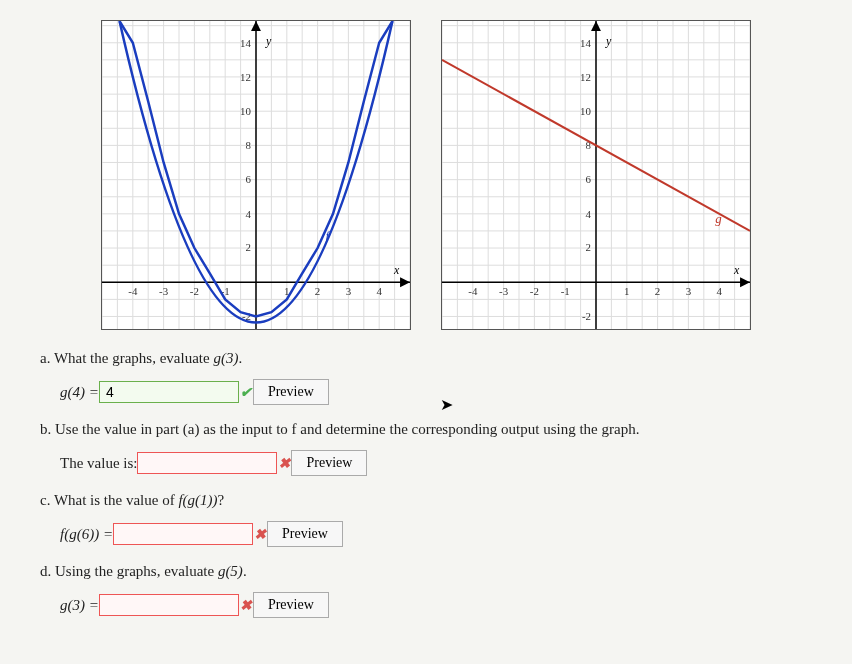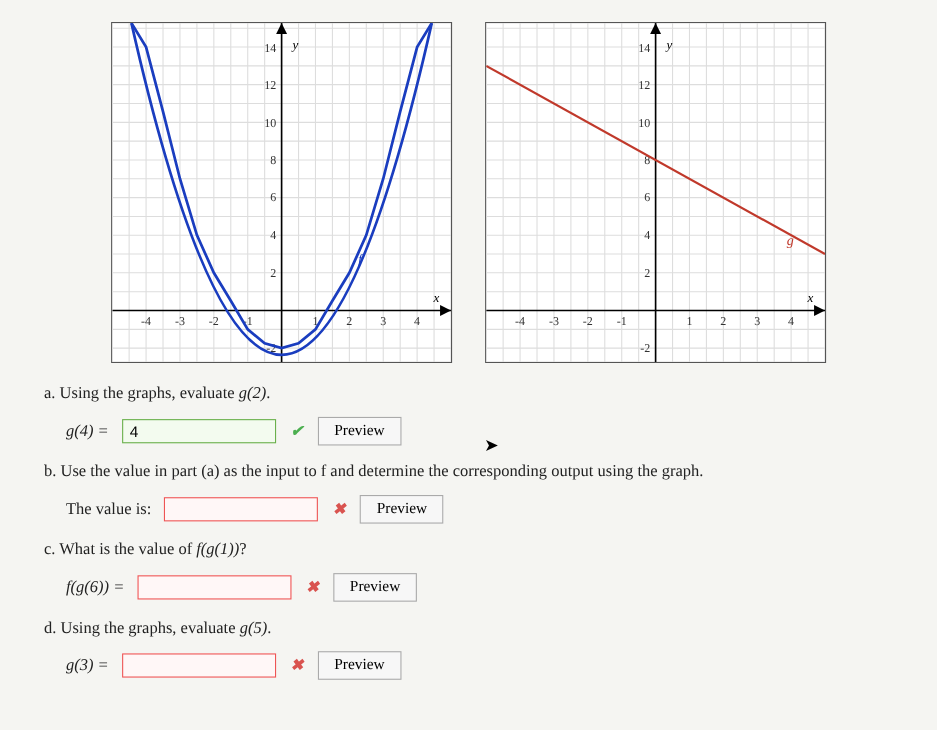--- a/index.html
+++ b/index.html
@@ -21,21 +21,21 @@
   .graph-box {
     border: 1px solid #555;
     background: #fff;
   }
   .question-block {
     margin: 16px 0;
   }
   .answer-row {
     display: flex;
     align-items: center;
-    gap: 12px;
+    gap: 0;
     margin: 12px 0 12px 20px;
     font-style: italic;
   }
   .answer-row .label {
     font-style: normal;
     text-align: center;
   }
   input.answer {
     height: 22px;
     width: 140px;
@@ -242,21 +242,21 @@
       <text x="294" y="255" font-size="12" font-style="italic">x</text>
 
       <line x1="0" y1="39.1" x2="310" y2="211.3" stroke="#c0392b" stroke-width="2"></line>
       <text x="275" y="203" font-size="13" font-style="italic" fill="#c0392b">g</text>
     </g>
   </svg>
 </div>
 
 <div class="question-block">
   <span>
-    <span>a. Using the graphs, evaluate </span><span class="math-fn">g(2)</span><span>.</span>
+    <span>a. What the graphs, evaluate </span><span class="math-fn">g(3)</span><span>.</span>
   </span>
   <div class="answer-row">
     <span class="math-fn">g(4) = </span>
     <input class="answer correct" value="4" style="">
     <span class="feedback fb-correct">✔</span>
     <button class="preview">Preview</button>
   </div>
 </div>
 
 <div class="question-block">

